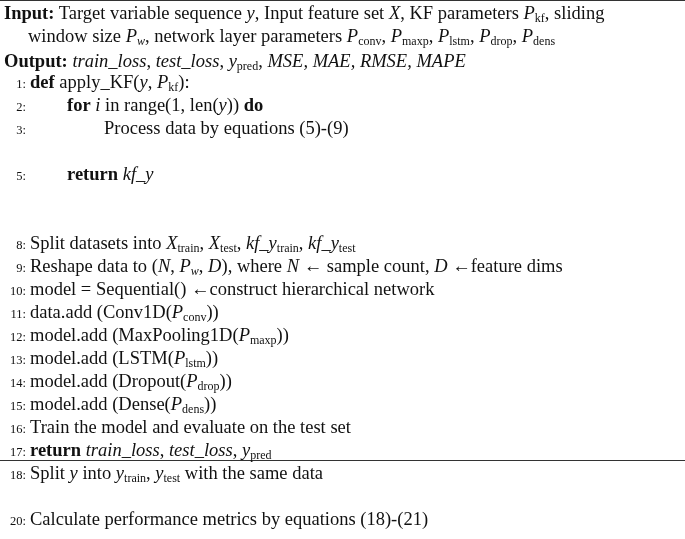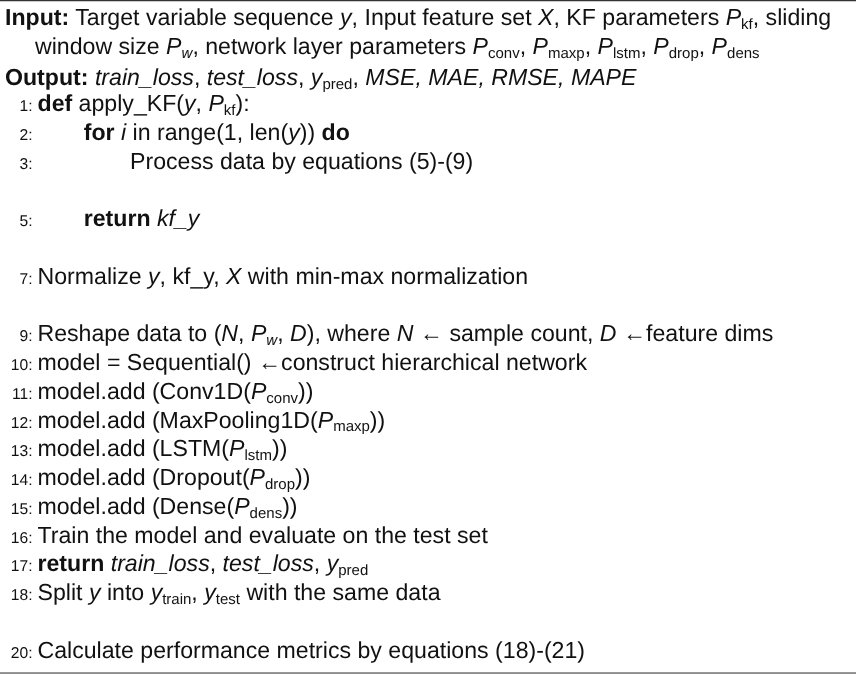--- a/index.html
+++ b/index.html
@@ -1,17 +1,17 @@
 <!DOCTYPE html>
 <html><head>
 <meta charset="utf-8">
 <style>
   html, body { margin:0; padding:0; background:#fff; }
   body { width:685px; height:539px; overflow:hidden; font-family:"DejaVu Serif","Liberation Serif",serif; color:#111; }
-  .algo { position:relative; width:685px; height:539px; box-sizing:border-box; border-top:1.5px solid #333; border-bottom:1.5px solid #333; font-family:Liberation Sans, sans-serif; font-size:18.5px; }
+  .algo { position:relative; width:685px; height:461px; box-sizing:border-box; border-top:1.5px solid #333; border-bottom:1.5px solid #333; font-family:Liberation Serif, serif; font-size:18.5px; }
   .row { position:absolute; left:0; right:0; height:23px; line-height:23px; white-space:nowrap; }
   .hdr { left:4px; }
   .hdr2 { left:28px; }
   .num { display:inline-block; width:30px; text-align:right; font-size:12.5px; padding-right:4px; box-sizing:border-box; }
   b { font-weight:bold; }
   i { font-style:italic; }
   sub { font-size:12px; vertical-align:-3px; line-height:0; }
   .ind1 { display:inline-block; width:37px; }
   .ind2 { display:inline-block; width:74px; }
 </style>
@@ -35,31 +35,31 @@
   </div>
   <div class="row" style="top:93px">
     <span class="num">2:</span><span class="ind1"></span><b>for</b> <i>i</i><span> in range(1, len(</span><i>y</i><span>)) </span><b>do</b>
   </div>
   <div class="row" style="top:116px">
     <span class="num">3:</span><span class="ind2"></span><span>Process data by equations (5)-(9)</span>
   </div>
   <div class="row" style="top:162px">
     <span class="num">5:</span><span class="ind1"></span><b>return</b> <i>kf_y</i>
   </div>
-  <div class="row" style="top:208px">
-    <span class="num">7:</span><span>Normalize </span><i>y</i><span>, kf_y, </span><i>X</i><span> with min-max normalization</span>
+  <div class="row" style="top:231px">
+    <span class="num">8:</span><span>Split datasets into </span><i>X</i><sub>train</sub>, <i>X</i><sub>test</sub>, <i>kf_y</i><sub>train</sub>, <i>kf_y</i><sub>test</sub>
   </div>
   <div class="row" style="top:254px">
     <span class="num">9:</span><span>Reshape data to (</span><i>N</i>, <i>P</i><sub><i>w</i></sub>, <i>D</i><span>), where </span><i>N</i><span> ← sample count, </span><i>D</i><span> ←feature dims</span>
   </div>
   <div class="row" style="top:277px">
     <span class="num">10:</span><span>model = Sequential() ←construct hierarchical network</span>
   </div>
   <div class="row" style="top:300px">
-    <span class="num">11:</span><span>model.add (Conv1D(</span><i>P</i><sub>conv</sub><span>))</span>
+    <span class="num">11:</span><span>data.add (Conv1D(</span><i>P</i><sub>conv</sub><span>))</span>
   </div>
   <div class="row" style="top:323px">
     <span class="num">12:</span><span>model.add (MaxPooling1D(</span><i>P</i><sub>maxp</sub><span>))</span>
   </div>
   <div class="row" style="top:346px">
     <span class="num">13:</span><span>model.add (LSTM(</span><i>P</i><sub>lstm</sub><span>))</span>
   </div>
   <div class="row" style="top:369px">
     <span class="num">14:</span><span>model.add (Dropout(</span><i>P</i><sub>drop</sub><span>))</span>
   </div>

